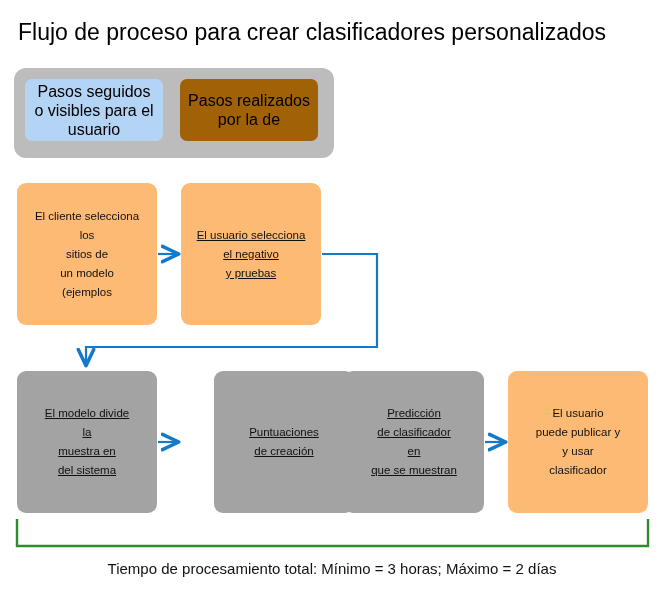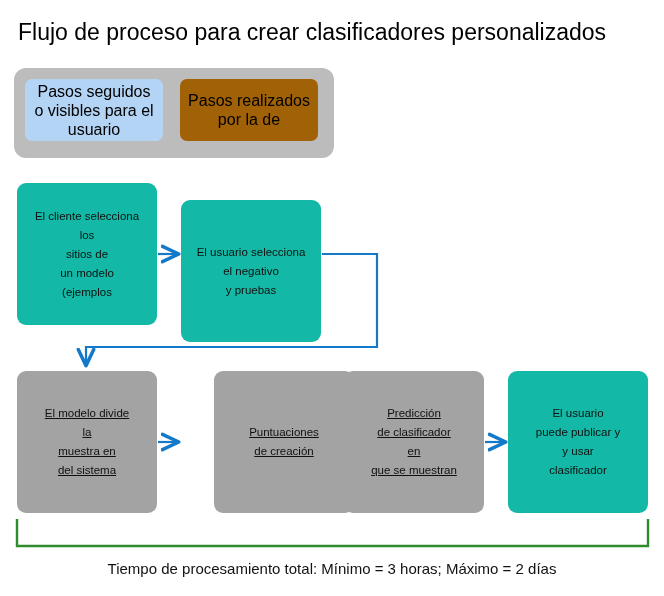--- a/index.html
+++ b/index.html
@@ -83,31 +83,31 @@
     display: flex;
     align-items: center;
     justify-content: center;
     text-align: center;
     box-sizing: border-box;
     padding: 0 6px;
     font-size: 11.5px;
     line-height: 19px;
     color: #101010;
   }
-  .pbox.blue  { background: #14b8a6; }
+  .pbox.blue  { background: #fdba74; }
   .pbox.grey  { background: #a3a3a3; text-decoration: underline; }
   .pbox .pb-txt {
     display: block;
     width: 100%;
     white-space: pre-line;
   }
 
   
   #box-r1c1 { left: 17px;  top: 183px; }
-  #box-r1c2 { left: 181px; top: 200px; }
+  #box-r1c2 { left: 181px; top: 183px; text-decoration: underline; }
   
   #box-r2c1 { left: 17px;  top: 371px; }
   #box-r2c2 { left: 190px; top: 371px; margin-left: 24px; }
   #box-r2c3 { left: 344px; top: 371px; }
   #box-r2c4 { left: 508px; top: 371px; }
 
   
   #connectors {
     position: absolute;
     left: 0; top: 0;

